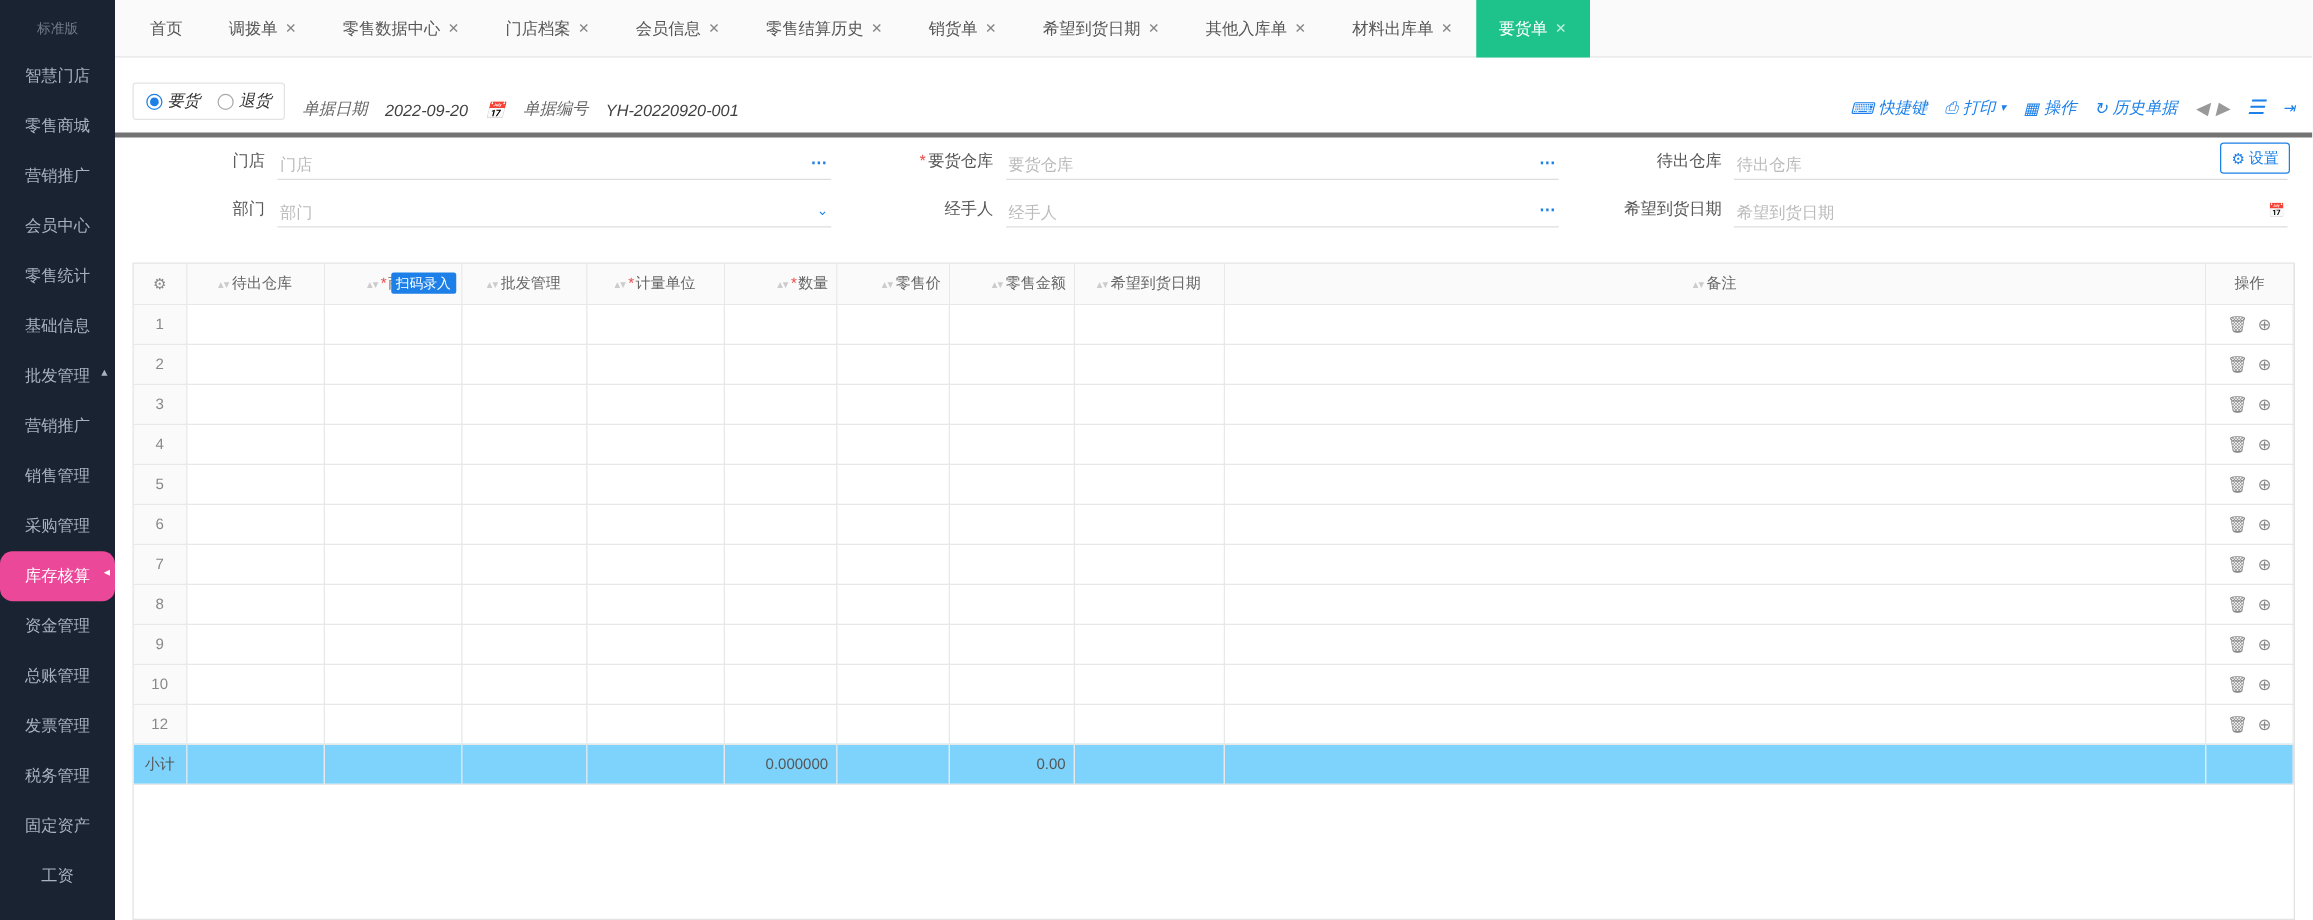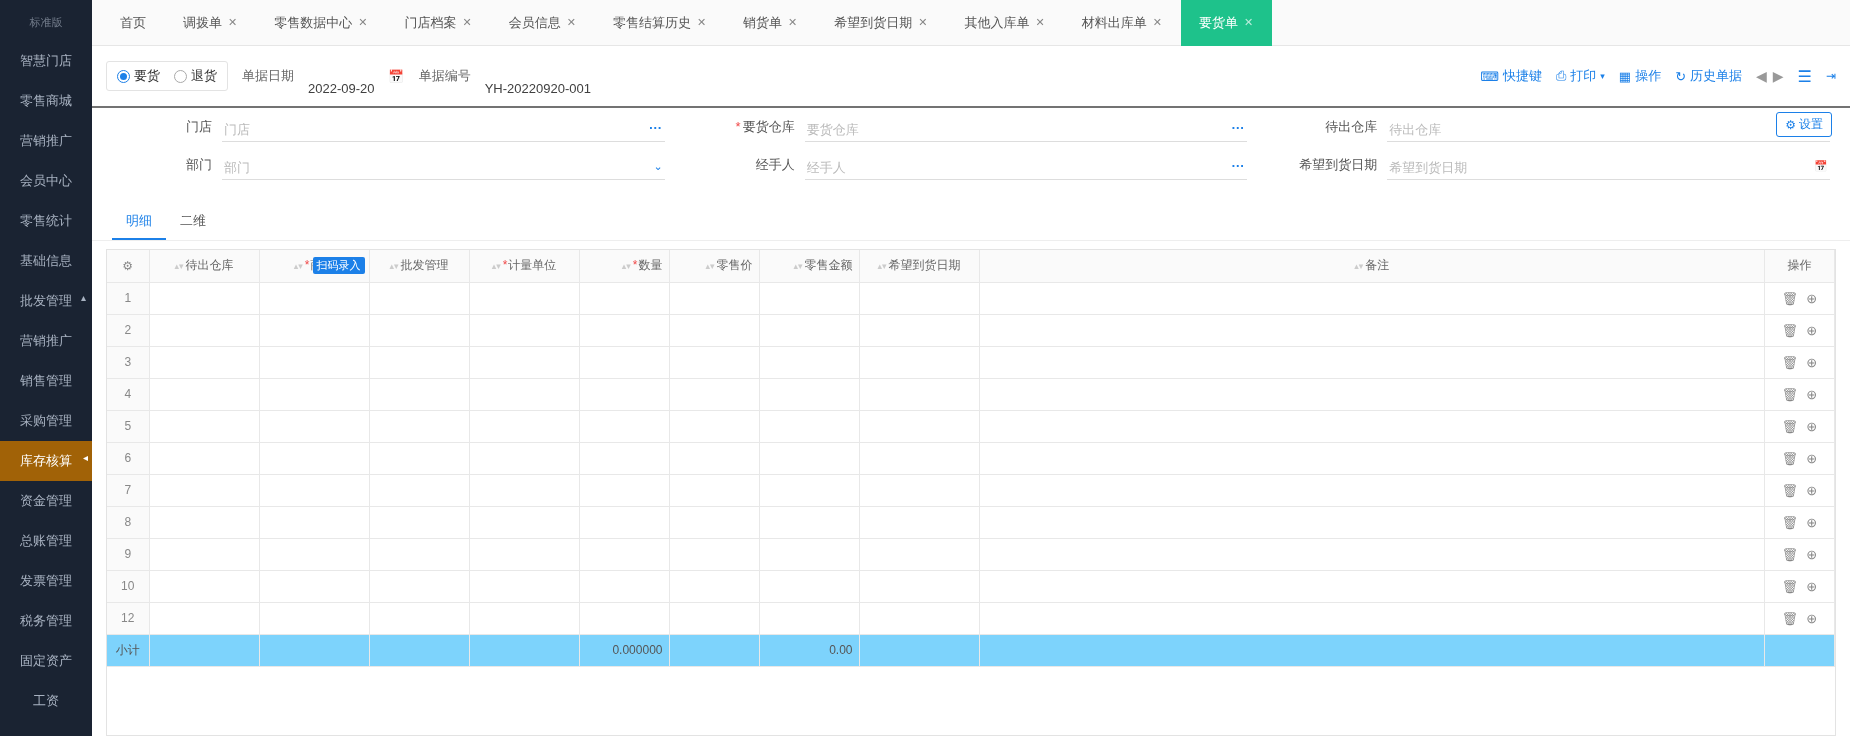--- a/index.html
+++ b/index.html
@@ -2,35 +2,35 @@
 <html><head>
   <meta charset="utf-8">
   <style>
     * { margin: 0; padding: 0; box-sizing: border-box; font-family: "Microsoft YaHei", Arial, sans-serif; }
     body { background: #f5f5f5; font-size: 13px; color: #333; overflow: hidden; }
     .app { display: flex; height: 736px; width: 1850px; }
     
     
     .sidebar { width: 92px; background: #1a2332; color: #a8b2c1; flex-shrink: 0; padding-top: 4px; }
     .sidebar-item { padding: 11px 8px; text-align: center; font-size: 13px; cursor: pointer; position: relative; }
-    .sidebar-item.active { background: #a16207; color: #fff; }
+    .sidebar-item.active { background: #ec4899; color: #fff; border-radius: 10px; }
     .sidebar-item.expanded::after { content: "▴"; position: absolute; right: 6px; font-size: 10px; }
     .sidebar-item.has-indicator::after { content: "◂"; position: absolute; right: 4px; font-size: 10px; }
     
     
     .main { flex: 1; background: #fff; display: flex; flex-direction: column; overflow: hidden; }
     
     
     .tabs-bar { display: flex; align-items: center; border-bottom: 1px solid #e6e6e6; height: 46px; padding-left: 10px; background: #fafafa; }
     .tab { padding: 0 18px; height: 46px; display: flex; align-items: center; gap: 6px; font-size: 13px; color: #555; cursor: pointer; border-right: 1px solid transparent; }
     .tab.active { background: #1ec28b; color: #fff; }
     .tab-close { font-size: 11px; cursor: pointer; opacity: 0.7; }
     
     
-    .form-header { display: flex; align-items: center; padding: 10px 14px; border-bottom: 2px solid #737373; gap: 14px; }
+    .form-header { display: flex; align-items: flex-end; padding: 10px 14px; border-bottom: 4px solid #737373; gap: 14px; font-style: italic; }
     .radio-group { display: flex; align-items: center; gap: 14px; border: 1px solid #e3e3e3; border-radius: 3px; padding: 5px 10px; }
     .radio-item { display: flex; align-items: center; gap: 4px; cursor: pointer; font-size: 13px; }
     .radio-circle { width: 13px; height: 13px; border: 1px solid #aaa; border-radius: 50%; display: inline-flex; align-items: center; justify-content: center; }
     .radio-circle.checked { border-color: #1c80e8; }
     .radio-circle.checked::after { content: ""; width: 7px; height: 7px; background: #1c80e8; border-radius: 50%; }
     .header-label { color: #666; font-size: 13px; }
     .header-value { color: #404040; font-size: 13px; margin-top: 25px; }
     .date-icon, .cal-icon { color: #1c80e8; cursor: pointer; }
     .header-actions { margin-left: auto; display: flex; align-items: center; gap: 14px; }
     .action-link { display: flex; align-items: center; gap: 4px; color: #1c80e8; font-size: 13px; cursor: pointer; }
@@ -240,24 +240,20 @@
         <div class="field-group">
           <div class="field-label">希望到货日期</div>
           <div class="field-input-wrap">
             <input class="field-input" placeholder="希望到货日期" style="">
             <span class="field-chev cal-icon">📅</span>
           </div>
         </div>
       </div>
     </div>
 
-    <div class="sub-tabs">
-      <div class="sub-tab active">明细</div>
-      <div class="sub-tab">二维</div>
-    </div>
 
     <div class="table-wrap">
       <table>
         <colgroup>
           <col class="col-num">
             <col style="width:110px">
             <col style="width:110px">
             <col style="width:100px">
             <col style="width:110px">
             <col style="width:90px">

